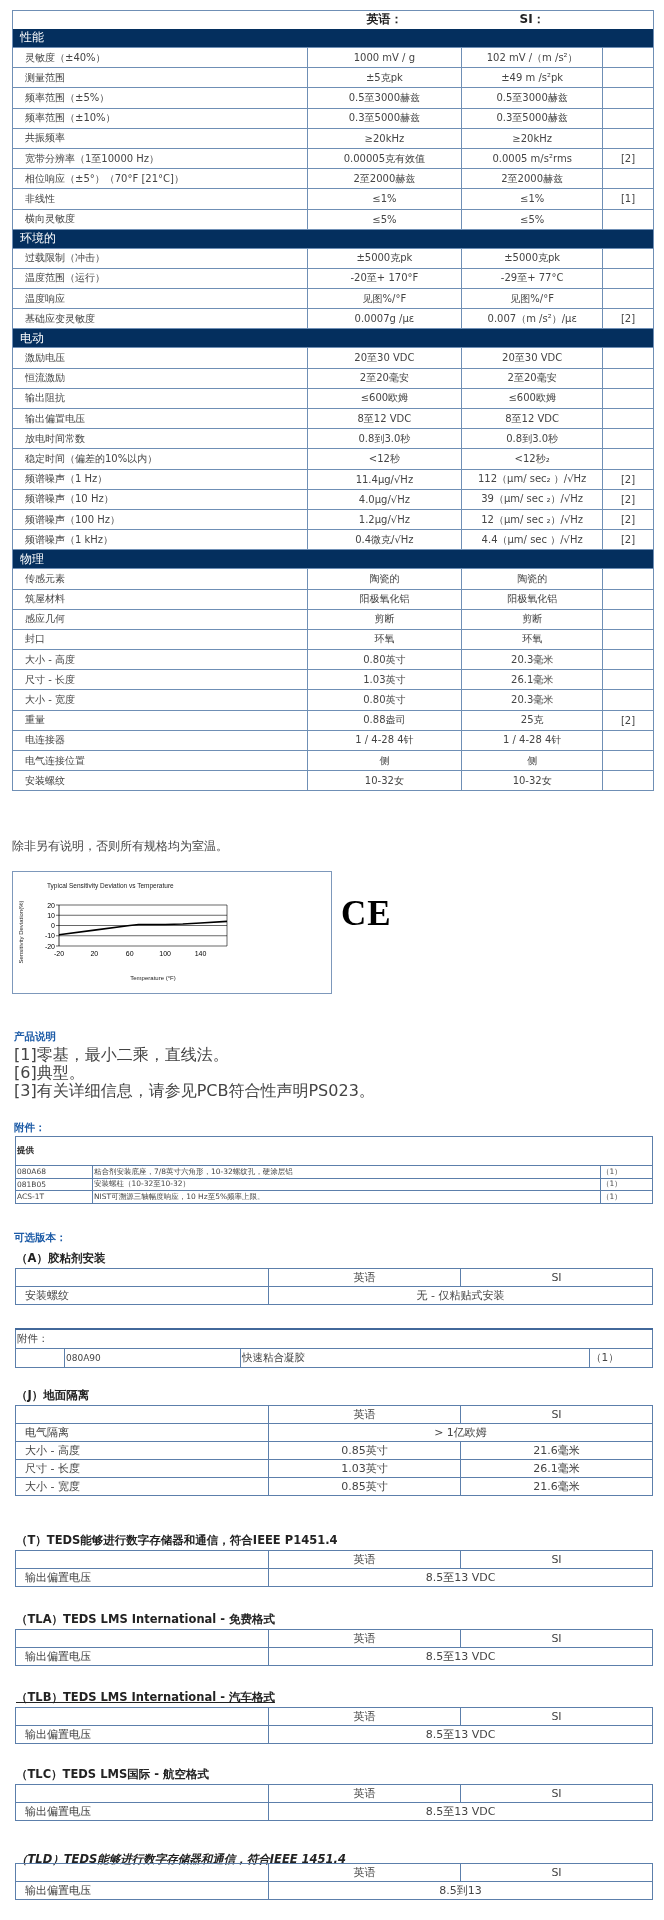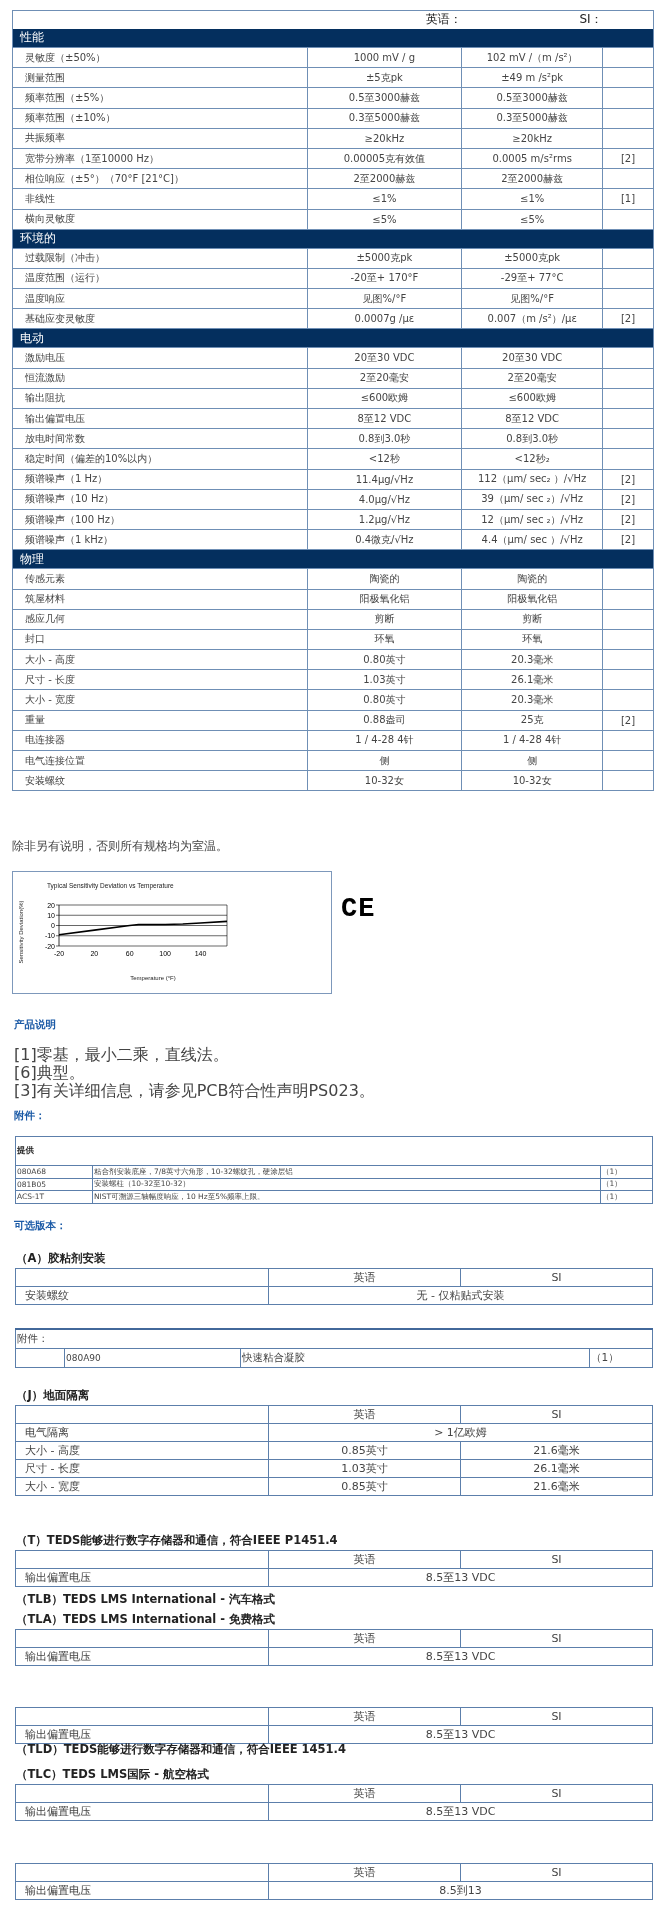--- a/index.html
+++ b/index.html
@@ -14,38 +14,38 @@
   table.spec {
     position: absolute; left: 12px; top: 10px; width: 642px;
     border-collapse: collapse; font-size: 10px; color: #444;
     border: 1px solid #6f8fb5;
   }
   table.spec td { border: 1px solid #6f8fb5; height: 20.2px; padding: 0; }
   table.spec td.lbl { width: 295px; padding-left: 12px; text-align: left; border-left: none; }
   table.spec td.en { width: 155px; text-align: center; }
   table.spec td.si { width: 141px; text-align: center; }
   table.spec td.nt { width: 51px; text-align: center; border-right: none; }
-  table.spec tr.hdr td { border: none; height: 18px; font-weight: normal; font-size: 12px; color: #222; text-align: right; }
+  table.spec tr.hdr td { border: none; height: 18px; font-weight: bold; font-size: 12px; color: #222; text-align: center; }
   table.spec tr.sec td {
     background: #042f5e; color: #ffffff; font-size: 12px; height: 19px;
     padding-left: 7px; border: none; text-align: left;
   }
 
   
   .room-note { left: 12px; top: 838px; font-size: 12px; color: #444; }
 
   
   .chart-box {
     left: 12px; top: 871px; width: 320px; height: 123px;
     border: 1px solid #7d98bb; background: #fff;
   }
   .chart-box svg { position: absolute; left: 0; top: 0; }
-  .ce-mark { left: 341px; top: 894px; font-size: 27px; font-weight: bold; color: #000; letter-spacing: 1px; font-family: Liberation Mono, monospace; }
-
-  .blue-head { color: #1b5aa6; font-weight: bold; font-size: 10.5px; }
+  .ce-mark { left: 341px; top: 894px; font-size: 35px; font-weight: bold; color: #000; letter-spacing: 1px; font-family: Liberation Serif, serif; }
+
+  .blue-head { color: #1b5aa6; font-weight: bold; font-size: 10.5px; margin-top: 12px; }
   .pd-title { left: 14px; top: 1018px; }
   .fn { left: 14px; font-size: 16px; color: #444; }
   .fn1 { top: 1045px; } .fn2 { top: 1063px; } .fn3 { top: 1081px; }
   .acc-title { left: 14px; top: 1109px; }
 
   table.acc {
     position: absolute; left: 15px; top: 1136px; width: 638px;
     border-collapse: collapse; font-size: 7.5px; color: #444;
     border: 1px solid #5c7fab;
   }
@@ -86,21 +86,21 @@
     <tr class="hdr">
       <td class="lbl"></td>
       <td class="en">英语：</td>
       <td class="si">SI：</td>
       <td class="nt"></td>
     </tr>
   <tr class="sec">
         <td colspan="4">性能</td>
       </tr>
       <tr>
-        <td class="lbl">灵敏度（±50%）</td>
+        <td class="lbl">灵敏度（±40%）</td>
         <td class="en">1000 mV / g</td>
         <td class="si">102 mV /（m /s²）</td>
         <td class="nt"></td>
       </tr>
       <tr>
         <td class="lbl">测量范围</td>
         <td class="en">±5克pk</td>
         <td class="si">±49 m /s²pk</td>
         <td class="nt"></td>
       </tr>
@@ -456,21 +456,21 @@
           <td class="ol"></td>
           <td class="oe">英语</td>
           <td class="os">SI</td>
         </tr>
         <tr>
           <td class="ol">输出偏置电压</td>
           <td class="span" colspan="2">8.5至13 VDC</td>
         </tr>
       </tbody>
     </table>
-    <div class="abs opt-head" style="top: 1592px;">（TLB）TEDS LMS International - 汽车格式</div>
+    <div class="abs opt-head" style="top: 1690px; text-decoration: underline;">（TLB）TEDS LMS International - 汽车格式</div>
     <table class="opt" style="top: 1707px;">
       <tbody>
         <tr>
           <td class="ol"></td>
           <td class="oe">英语</td>
           <td class="os">SI</td>
         </tr>
         <tr>
           <td class="ol">输出偏置电压</td>
           <td class="span" colspan="2">8.5至13 VDC</td>
@@ -484,21 +484,21 @@
           <td class="ol"></td>
           <td class="oe">英语</td>
           <td class="os">SI</td>
         </tr>
         <tr>
           <td class="ol">输出偏置电压</td>
           <td class="span" colspan="2">8.5至13 VDC</td>
         </tr>
       </tbody>
     </table>
-    <div class="abs opt-head" style="top: 1742px;">（TLD）TEDS能够进行数字存储器和通信，符合IEEE 1451.4</div>
+    <div class="abs opt-head" style="top: 1852px; font-style: italic;">（TLD）TEDS能够进行数字存储器和通信，符合IEEE 1451.4</div>
     <table class="opt" style="top: 1863px;">
       <tbody>
         <tr>
           <td class="ol"></td>
           <td class="oe">英语</td>
           <td class="os">SI</td>
         </tr>
         <tr>
           <td class="ol">输出偏置电压</td>
           <td class="span" colspan="2">8.5到13</td>

